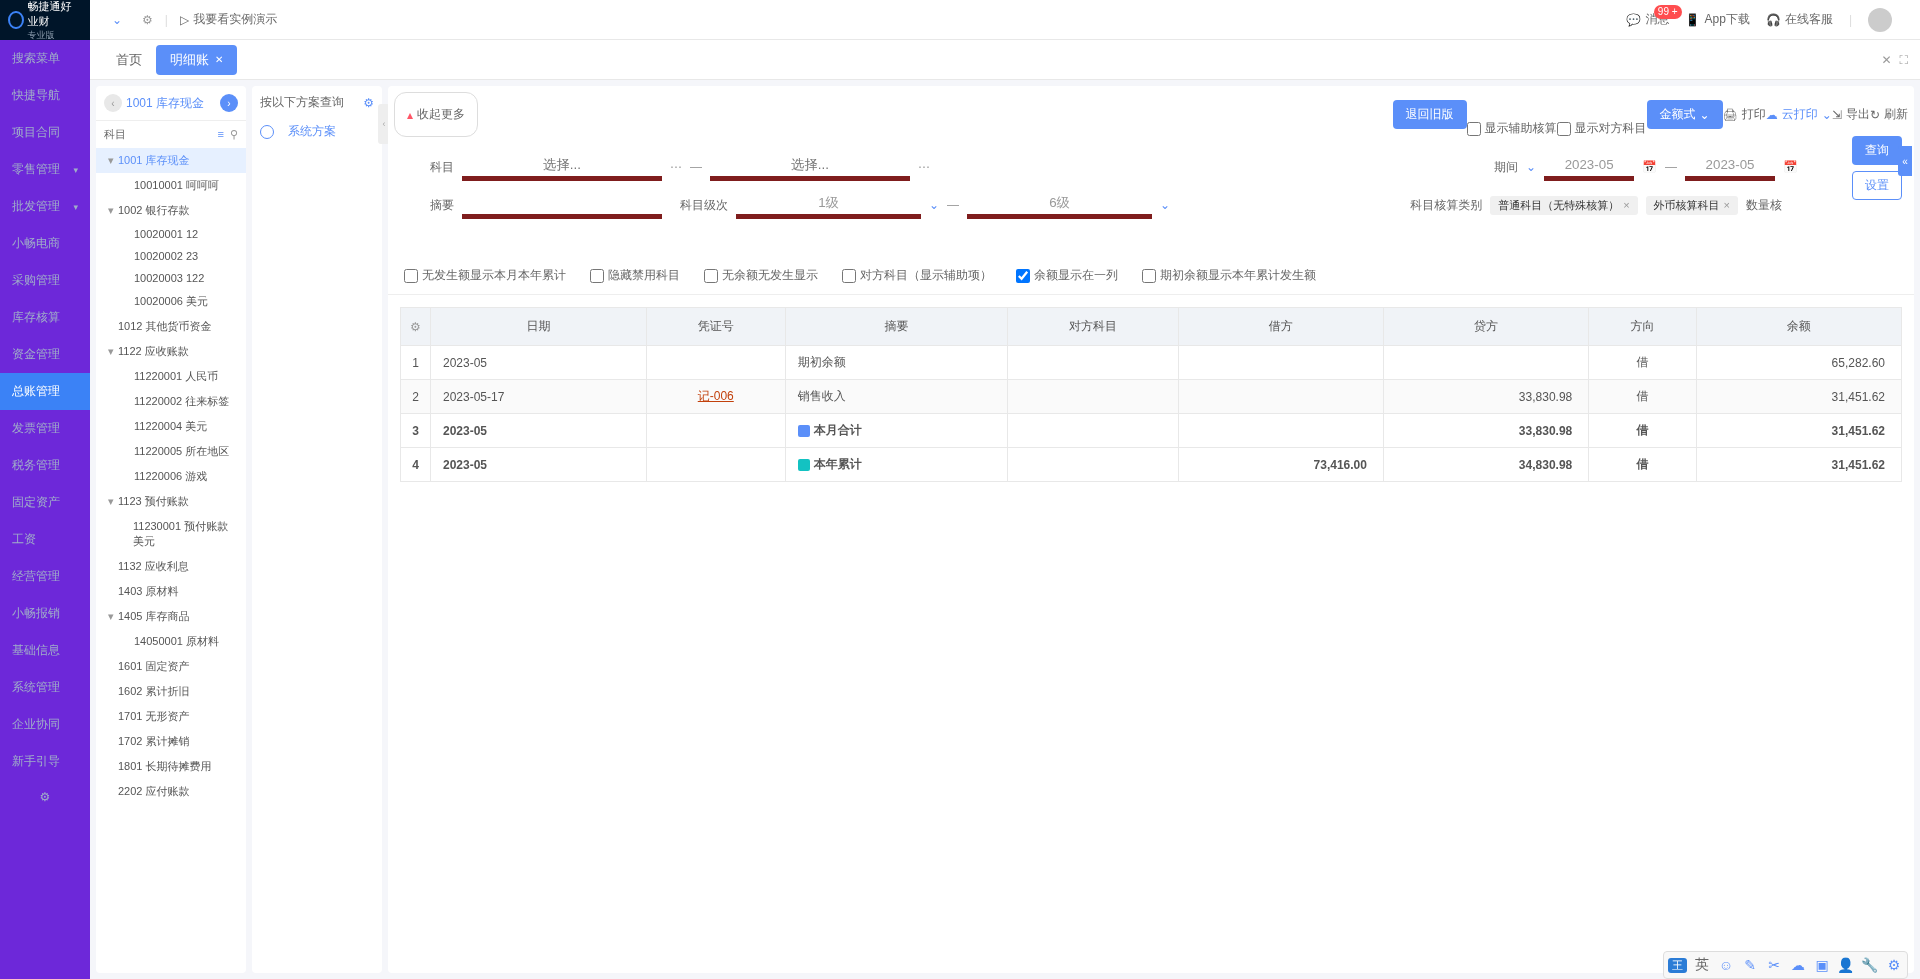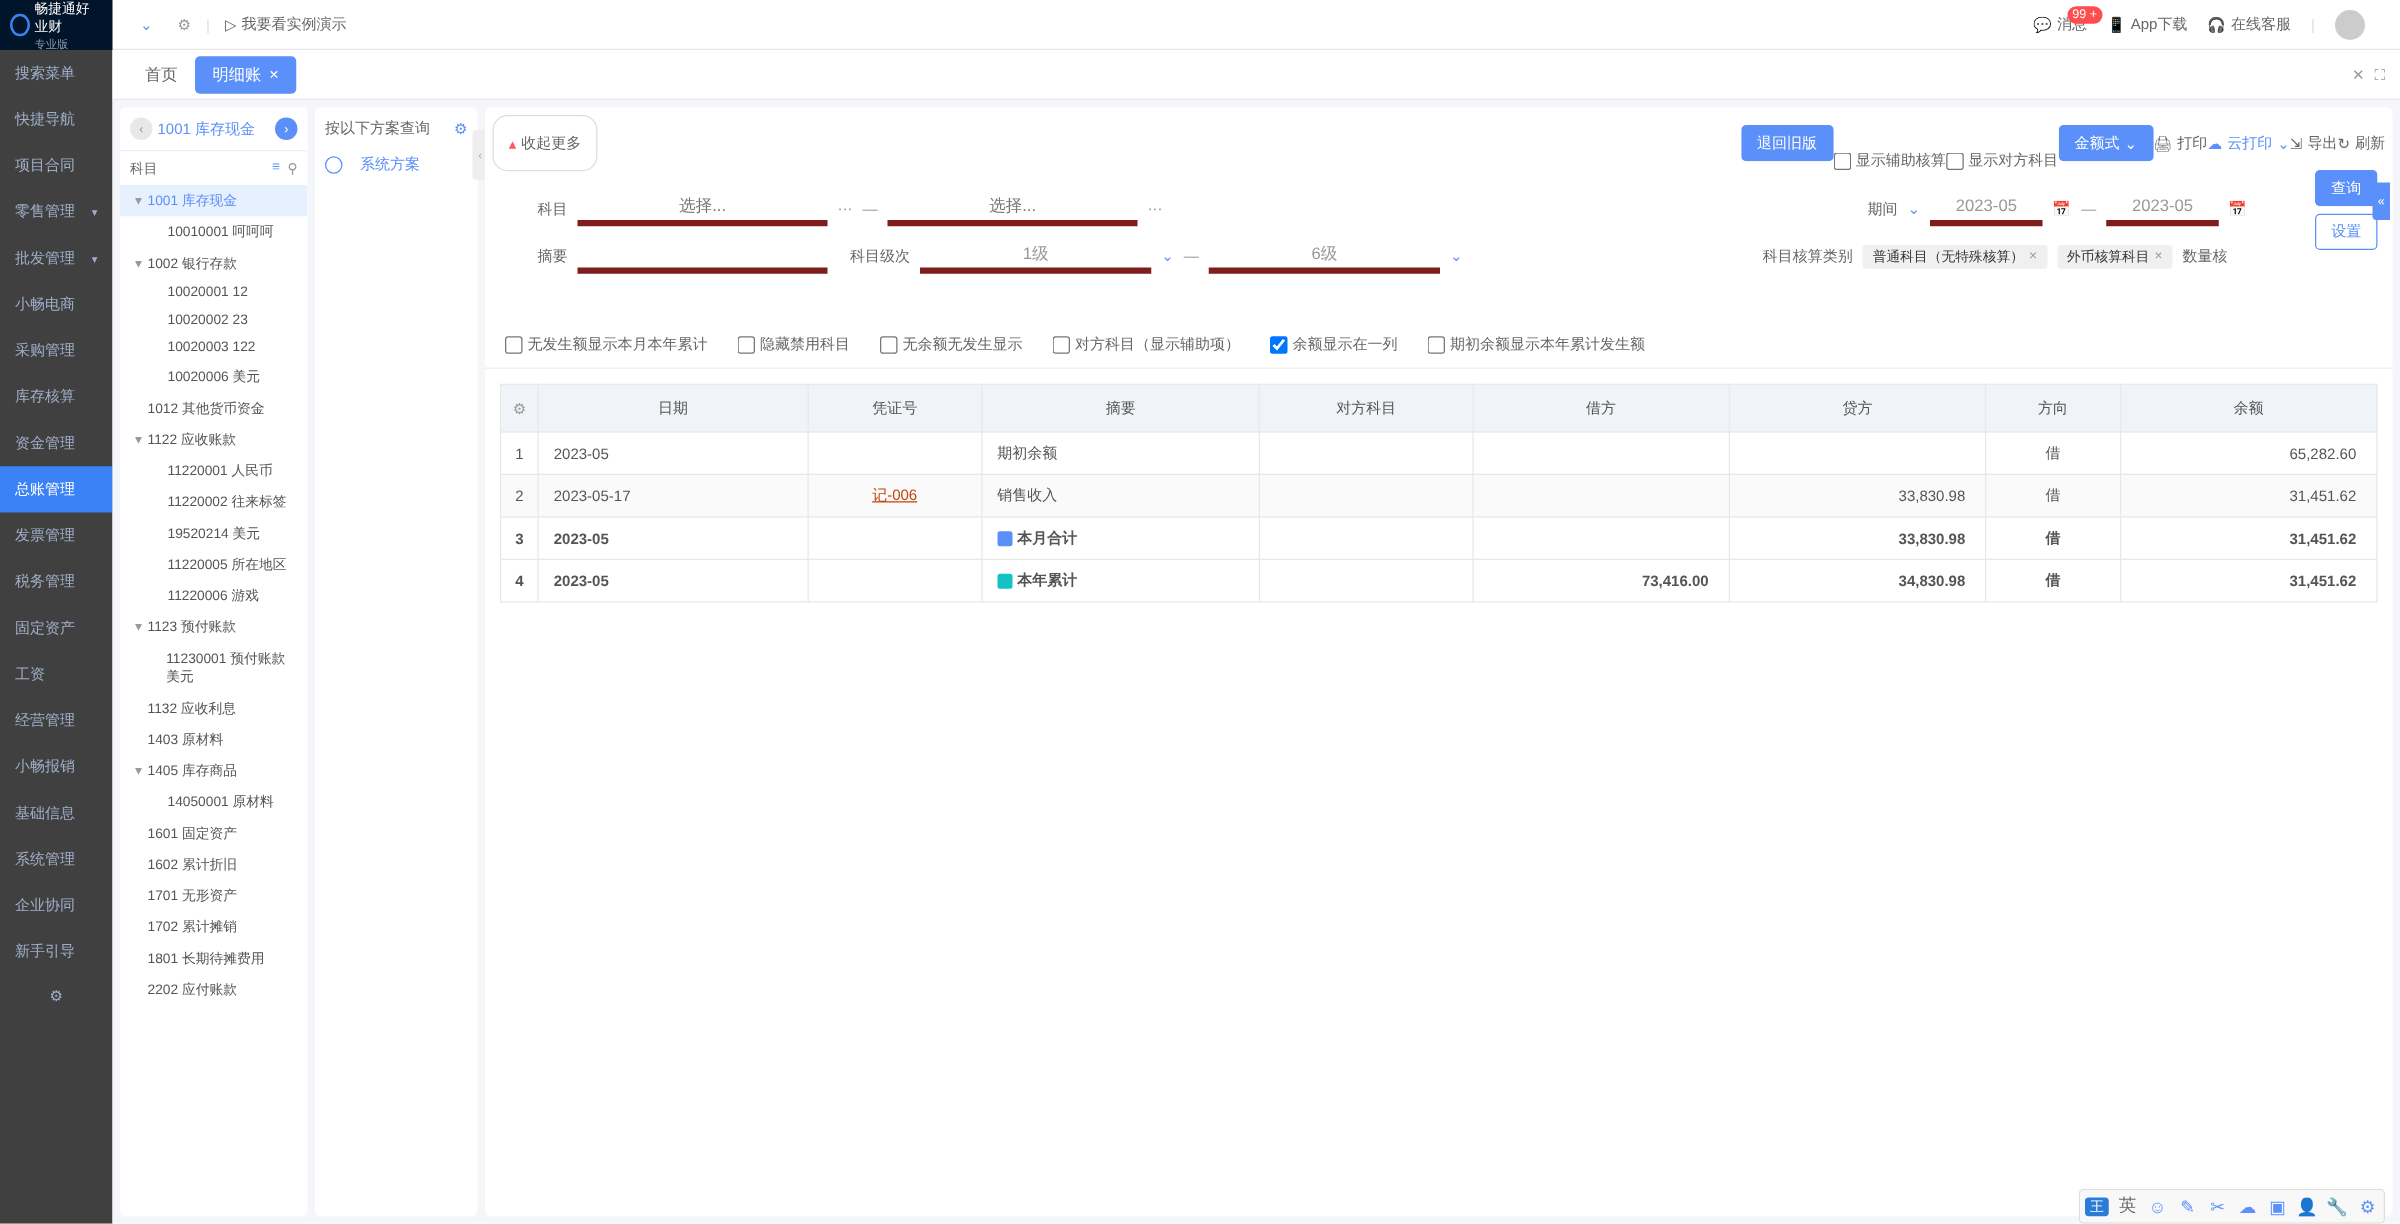--- a/index.html
+++ b/index.html
@@ -9,21 +9,21 @@
 .header { height: 40px; background: #fff; border-bottom: 1px solid #e8e8e8; display: flex; align-items: center; padding: 0 12px; }
 .header-left { display: flex; align-items: center; gap: 12px; flex: 1; }
 .header-right { display: flex; align-items: center; gap: 16px; }
 .company-select { color: #666; padding: 4px 8px; display: flex; align-items: center; gap: 4px; }
 .header-icon-btn { display: flex; align-items: center; gap: 4px; color: #666; cursor: pointer; position: relative; }
 .badge { position: absolute; top: -6px; right: -12px; background: #ff4d4f; color: #fff; border-radius: 8px; padding: 0 4px; font-size: 10px; line-height: 14px; }
 .avatar { width: 24px; height: 24px; border-radius: 50%; background: #ccc; display: inline-block; }
 
 
 .layout { display: flex; height: calc(100vh - 40px); }
-.sidebar { width: 90px; background: #404040; color: #a0aec8; overflow-y: auto; flex-shrink: 0; }
+.sidebar { width: 90px; background: #6d28d9; color: #a0aec8; overflow-y: auto; flex-shrink: 0; }
 .sidebar-logo { height: 40px; display: flex; align-items: center; padding: 17px 8px; gap: 4px; font-size: 11px; color: #fff; position: absolute; top: 0; left: 0; width: 90px; background: #001529; }
 .sidebar-logo-icon { width: 18px; height: 18px; border: 2px solid #3b82f6; border-radius: 50%; display: inline-block; }
 .sidebar-logo-sub { font-size: 9px; color: #8899aa; }
 .sidebar-item { padding: 10px 12px; cursor: pointer; font-size: 12px; display: flex; align-items: center; justify-content: space-between; }
 .sidebar-item.active { background: #3b82f6; color: #fff; }
 .sidebar-settings { text-align: center; padding: 10px; color: #a0aec8; }
 
 
 .main { flex: 1; display: flex; flex-direction: column; background: #f5f6fa; overflow: hidden; }
 .tabs { height: 40px; background: #fff; display: flex; align-items: center; padding: 0 12px; border-bottom: 1px solid #e8e8e8; }
@@ -280,21 +280,21 @@
             <div class="tree-node level-2">
               <span class="caret"></span>
               <span>11220001 人民币</span>
             </div>
             <div class="tree-node level-2">
               <span class="caret"></span>
               <span>11220002 往来标签</span>
             </div>
             <div class="tree-node level-2">
               <span class="caret"></span>
-              <span>19520214 美元</span>
+              <span>11220004 美元</span>
             </div>
             <div class="tree-node level-2">
               <span class="caret"></span>
               <span>11220005 所在地区</span>
             </div>
             <div class="tree-node level-2">
               <span class="caret"></span>
               <span>11220006 游戏</span>
             </div>
             <div class="tree-node level-1">

